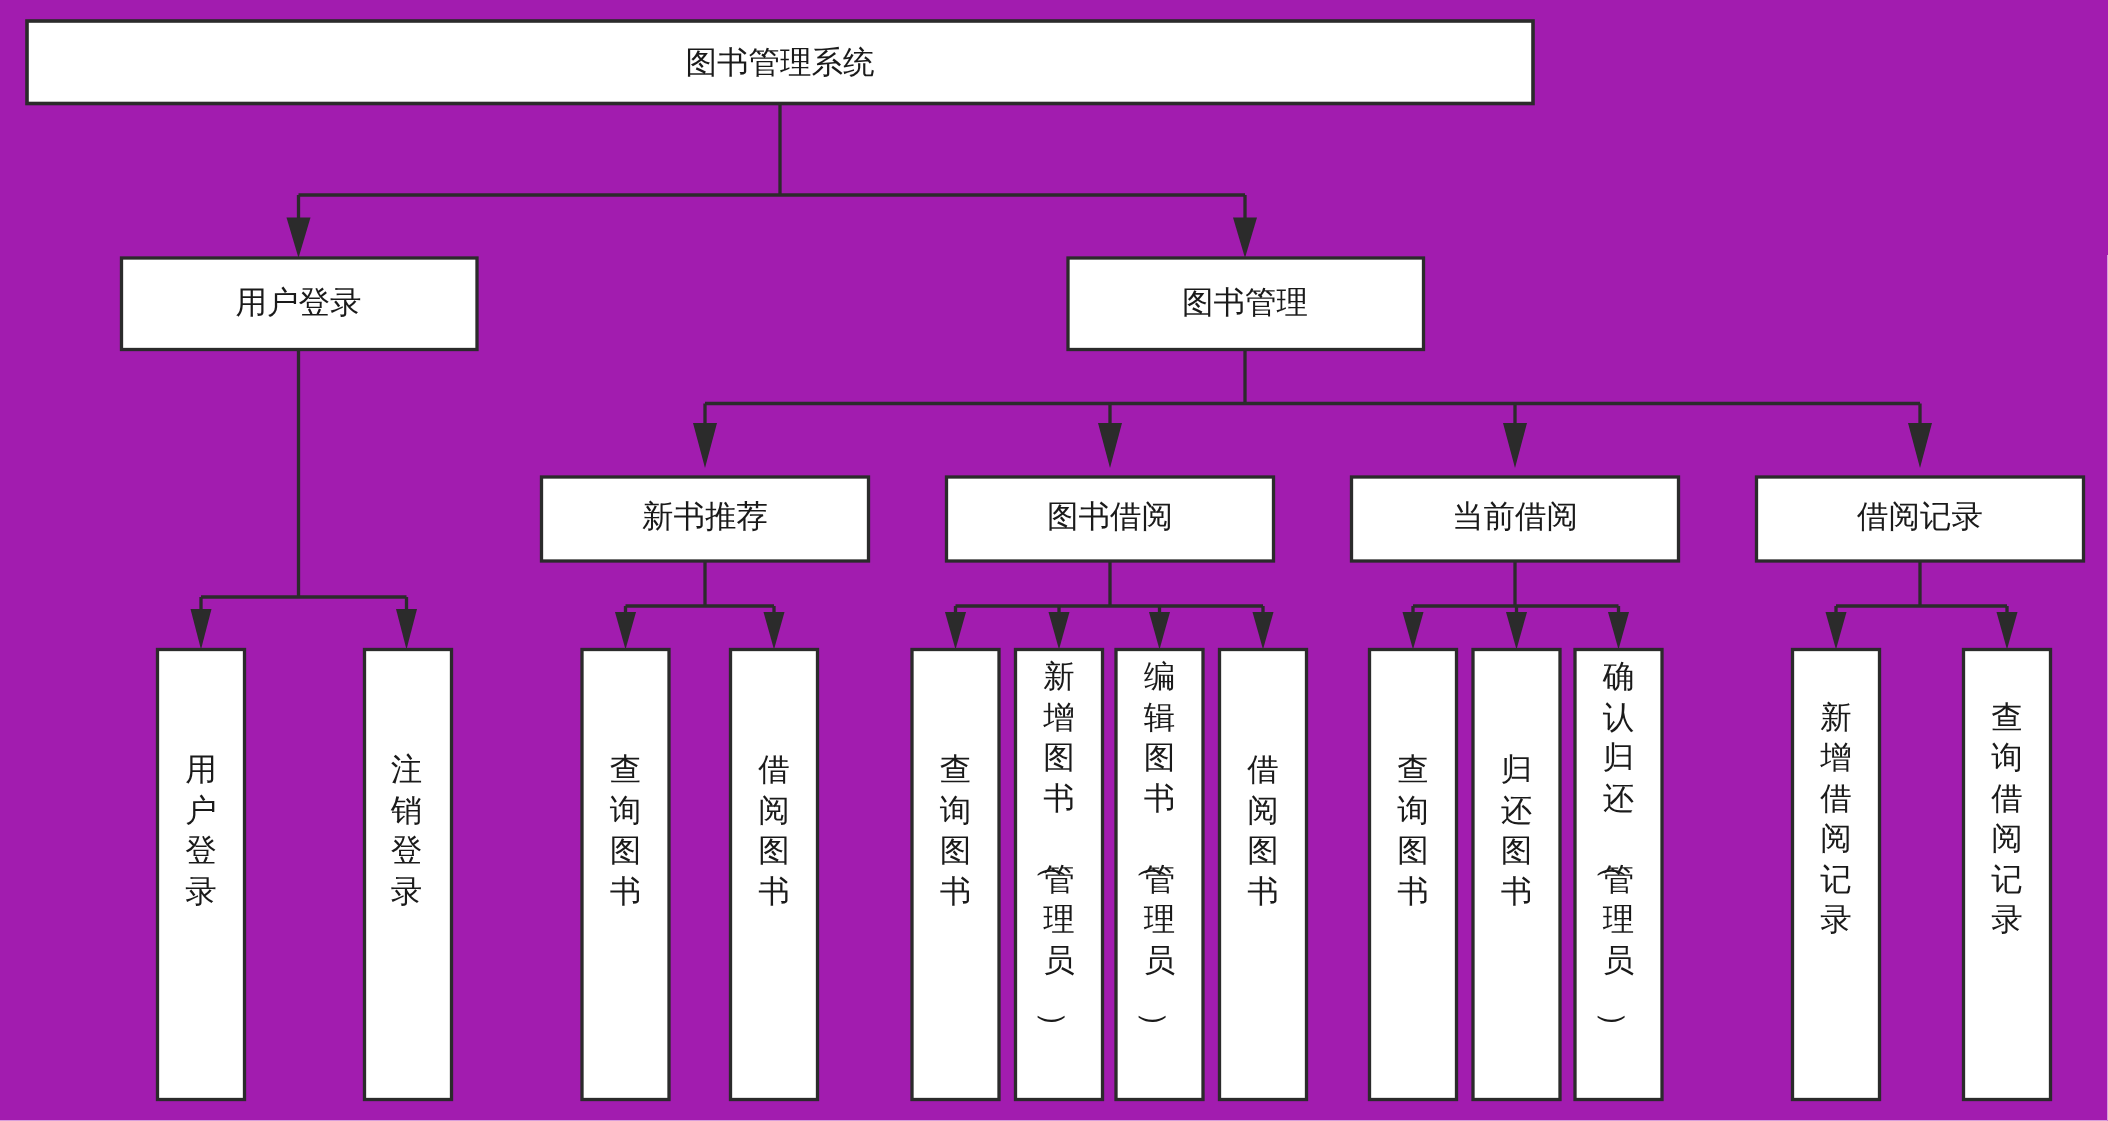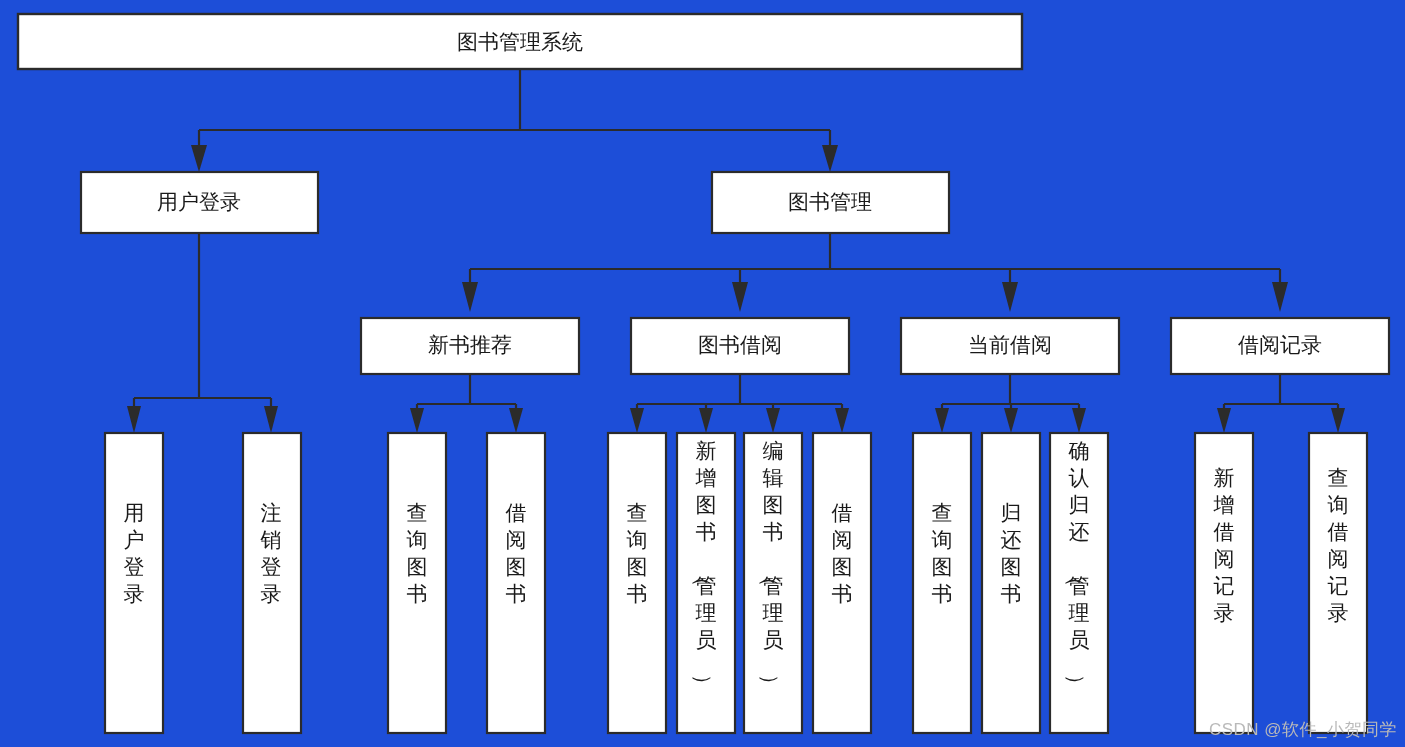--- a/index.html
+++ b/index.html
@@ -7,21 +7,21 @@
     padding: 0;
     background: #ffffff;
   }
   body {
     font-family: "Liberation Sans", "DejaVu Sans", sans-serif;
   }
   #stage {
     position: relative;
     width: 1405px;
     height: 747px;
-    background: #1d4ed8;
+    background: #a21caf;
     overflow: hidden;
   }
   svg#diagram {
     position: absolute;
     left: 0;
     top: 0;
     width: 1405px;
     height: 747px;
   }
   .node-box {
@@ -234,14 +234,13 @@
       <text class="node-label-v" x="1224" y="485"><tspan x="1224" y="485">新</tspan><tspan x="1224" y="512">增</tspan><tspan x="1224" y="539">借</tspan><tspan x="1224" y="566">阅</tspan><tspan x="1224" y="593">记</tspan><tspan x="1224" y="620">录</tspan></text>
     </g>
 
     <g>
       <rect class="node-box" x="1309" y="433" width="58" height="300"></rect>
       <text class="node-label-v" x="1338" y="485"><tspan x="1338" y="485">查</tspan><tspan x="1338" y="512">询</tspan><tspan x="1338" y="539">借</tspan><tspan x="1338" y="566">阅</tspan><tspan x="1338" y="593">记</tspan><tspan x="1338" y="620">录</tspan></text>
     </g>
 
   </svg>
 
-  <div class="watermark">CSDN @软件_小贺同学</div>
 </div>
 
 </body></html>

